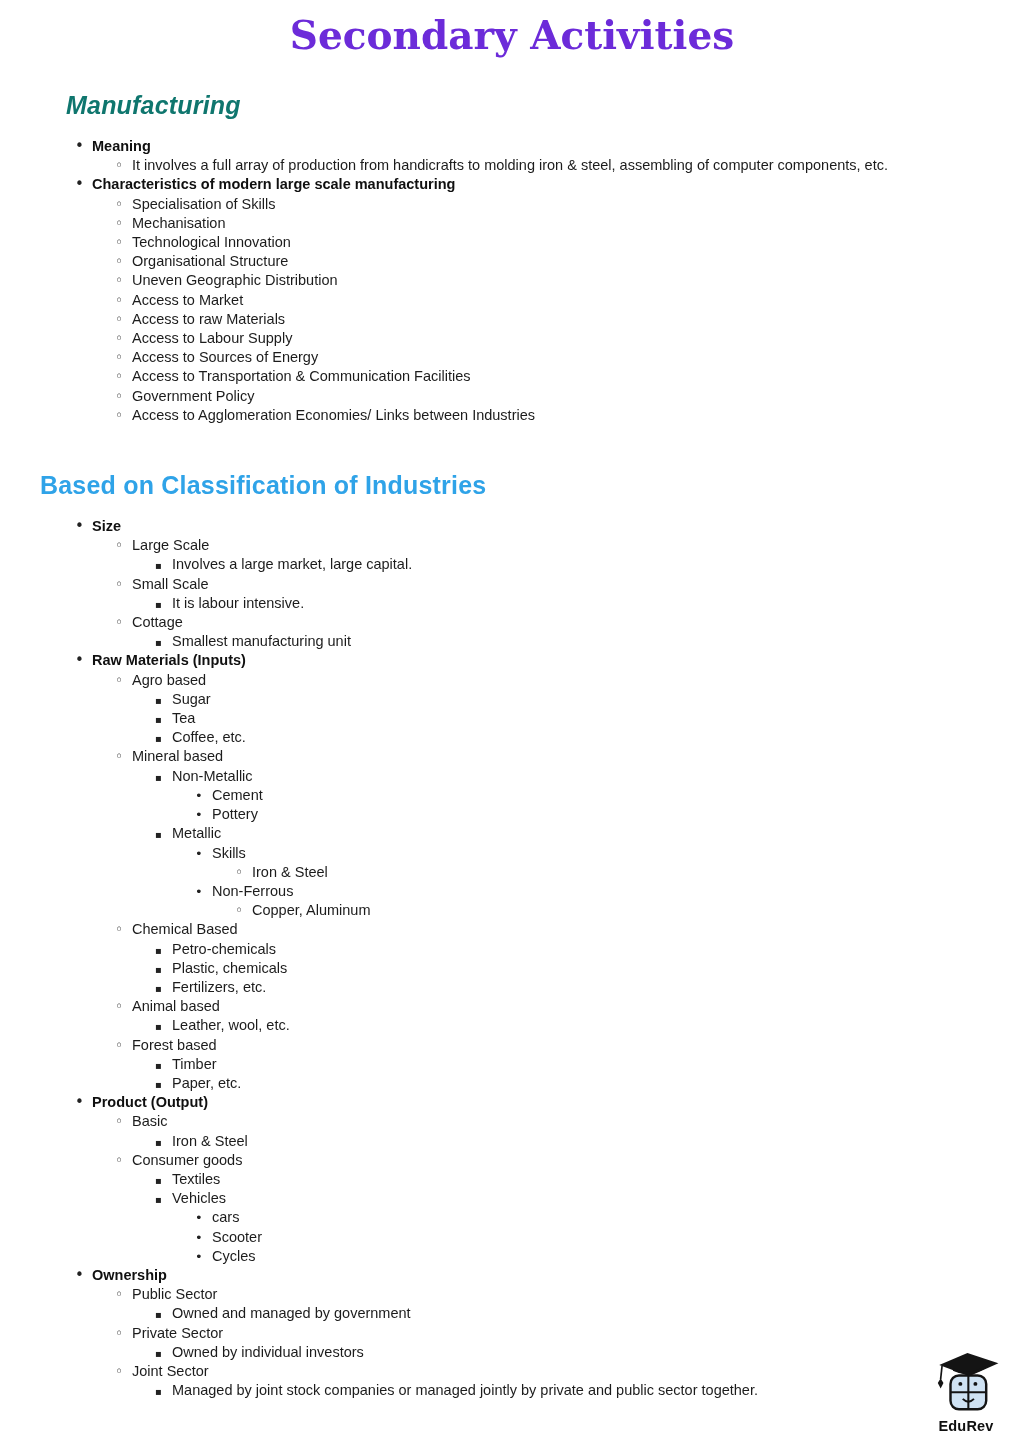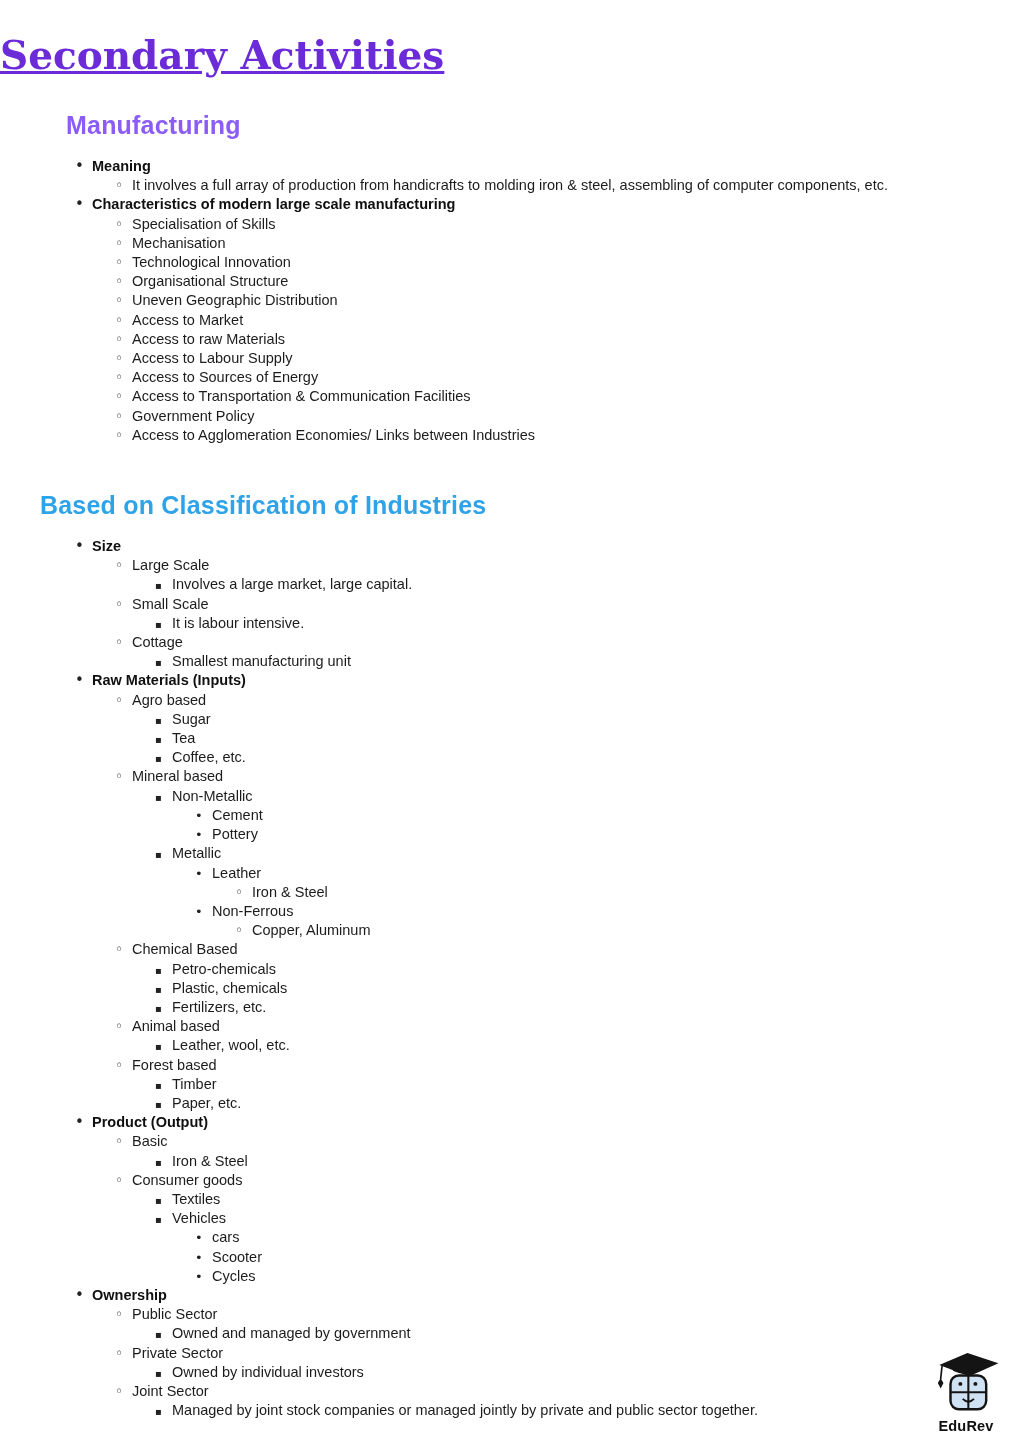--- a/index.html
+++ b/index.html
@@ -5,27 +5,26 @@
   html,body{margin:0;padding:0;}
   .page{
     position:relative;
     width:1024px;height:1434px;
     background:#ffffff;
     font-family:"Liberation Sans",sans-serif;
     overflow:hidden;
     box-sizing:border-box;
   }
   .title{
-    margin:32px 0 0 0;
-    text-align:left;
+    margin:12px 0 0 0;
+    text-align:center;
     font-family:"DejaVu Serif",serif;
     font-weight:bold;
     font-size:39px;
     letter-spacing:0px;
-    text-decoration:underline;
   }
   .section-heading{
     font-weight:bold;
     font-size:25px;
     letter-spacing:0.2px;
   }
   .heading-manufacturing{margin:33px 0 0 66px;}
   .heading-classification{margin:46px 0 0 40px;}
   .list-block{margin:17px 0 0 75px;}
   ul{list-style:none;margin:0;padding:0;}
@@ -66,21 +65,21 @@
     letter-spacing:0.2px;
   }
 </style>
 </head>
 <body>
 
 <div class="page">
 
   <h1 class="title" style="color: rgb(108, 43, 217);">Secondary Activities</h1>
 
-  <h2 class="section-heading heading-manufacturing" style="color: #8b5cf6;">Manufacturing</h2>
+  <h2 class="section-heading heading-manufacturing" style="color: #0f766e; font-style: italic;">Manufacturing</h2>
 
   <div class="list-block">
       <ul class="lvl1">
         <li><span class="txt bold">Meaning</span><ul class="lvl2">
             <li><span class="txt">It involves a full array of production from handicrafts to molding iron &amp; steel, assembling of computer components, etc.</span></li>
           </ul></li>
         <li><span class="txt bold">Characteristics of modern large scale manufacturing</span><ul class="lvl2">
             <li><span class="txt">Specialisation of Skills</span></li>
             <li><span class="txt">Mechanisation</span></li>
             <li><span class="txt">Technological Innovation</span></li>
@@ -117,21 +116,21 @@
                 <li><span class="txt">Sugar</span></li>
                 <li><span class="txt">Tea</span></li>
                 <li><span class="txt">Coffee, etc.</span></li>
               </ul></li>
             <li><span class="txt">Mineral based</span><ul class="lvl3">
                 <li><span class="txt">Non-Metallic</span><ul class="lvl4">
                     <li><span class="txt">Cement</span></li>
                     <li><span class="txt">Pottery</span></li>
                   </ul></li>
                 <li><span class="txt">Metallic</span><ul class="lvl4">
-                    <li><span class="txt">Leather</span><ul class="lvl5">
+                    <li><span class="txt">Skills</span><ul class="lvl5">
                         <li><span class="txt">Iron &amp; Steel</span></li>
                       </ul></li>
                     <li><span class="txt">Non-Ferrous</span><ul class="lvl5">
                         <li><span class="txt">Copper, Aluminum</span></li>
                       </ul></li>
                   </ul></li>
               </ul></li>
             <li><span class="txt">Chemical Based</span><ul class="lvl3">
                 <li><span class="txt">Petro-chemicals</span></li>
                 <li><span class="txt">Plastic, chemicals</span></li>

